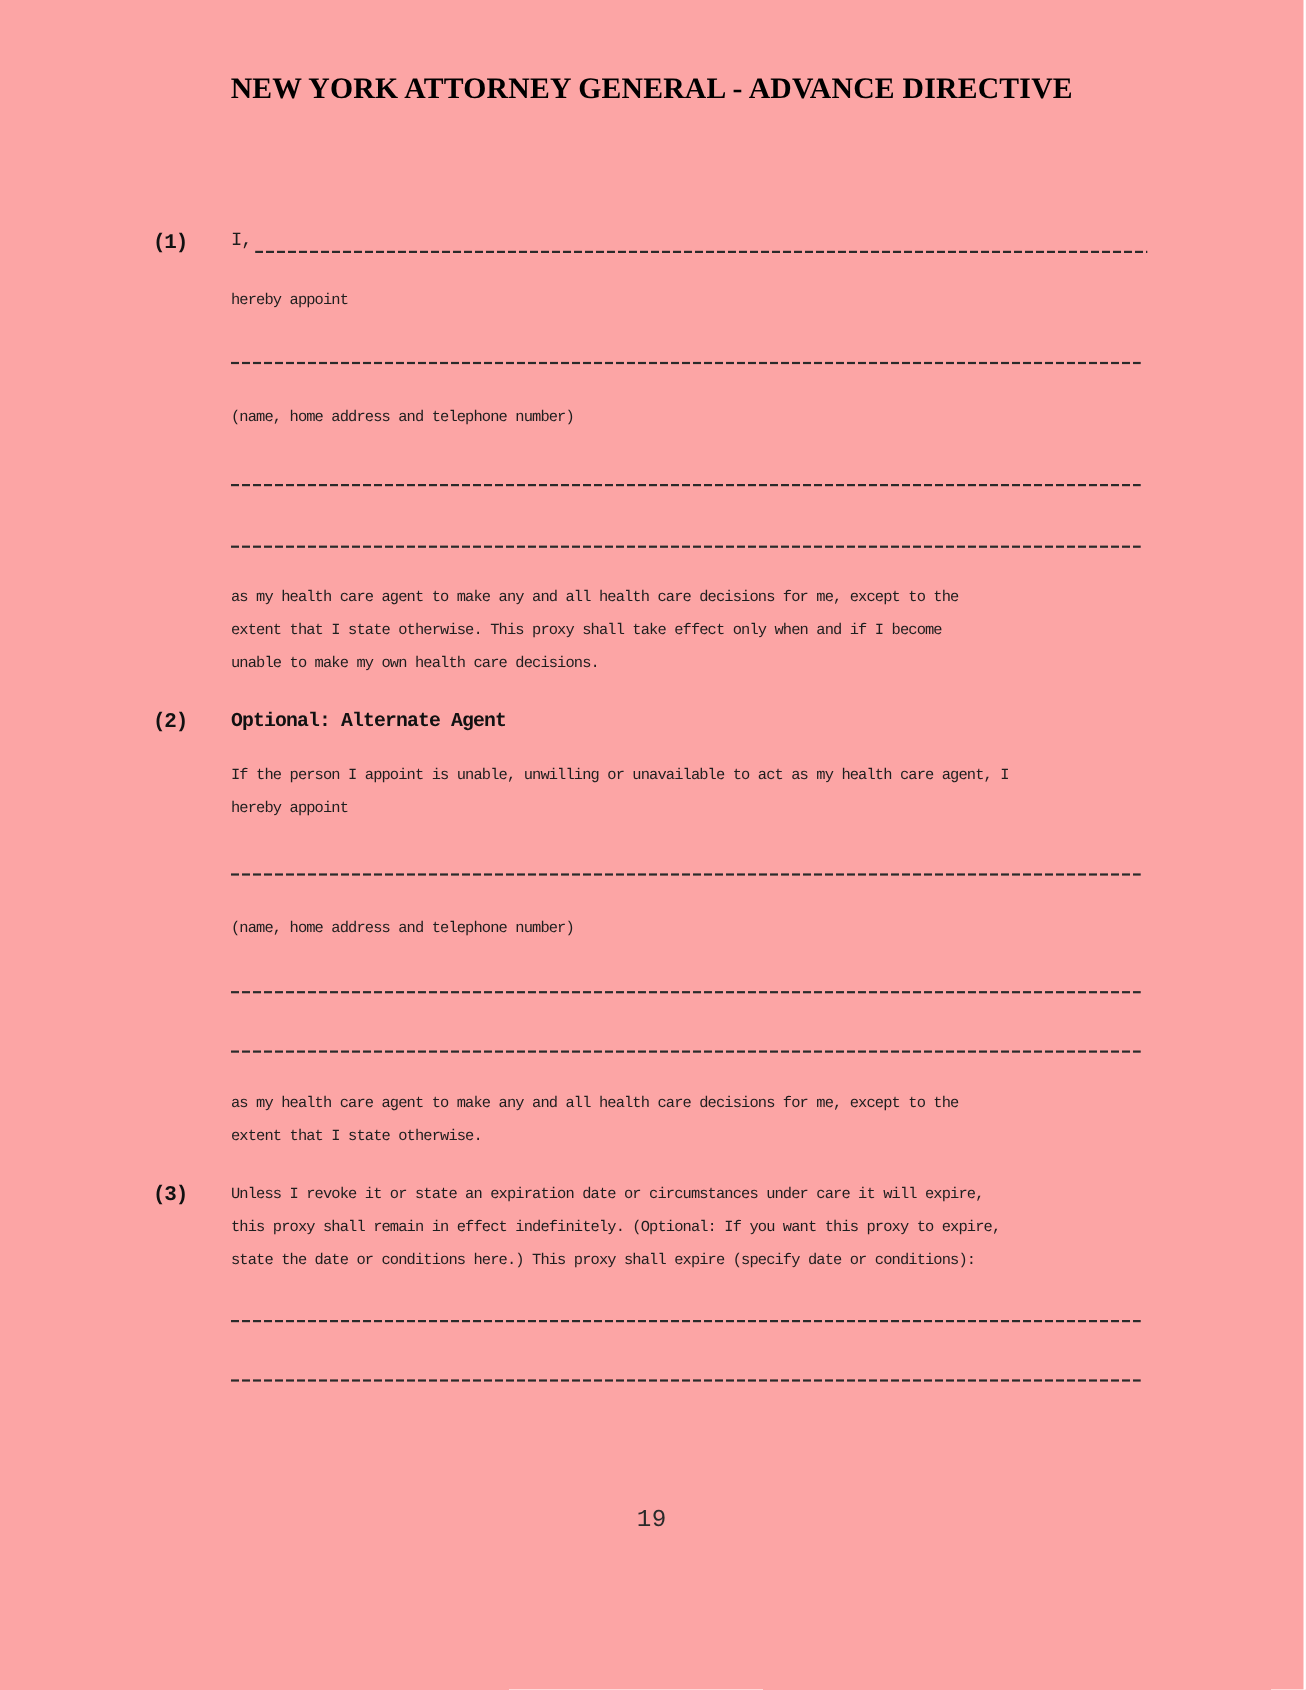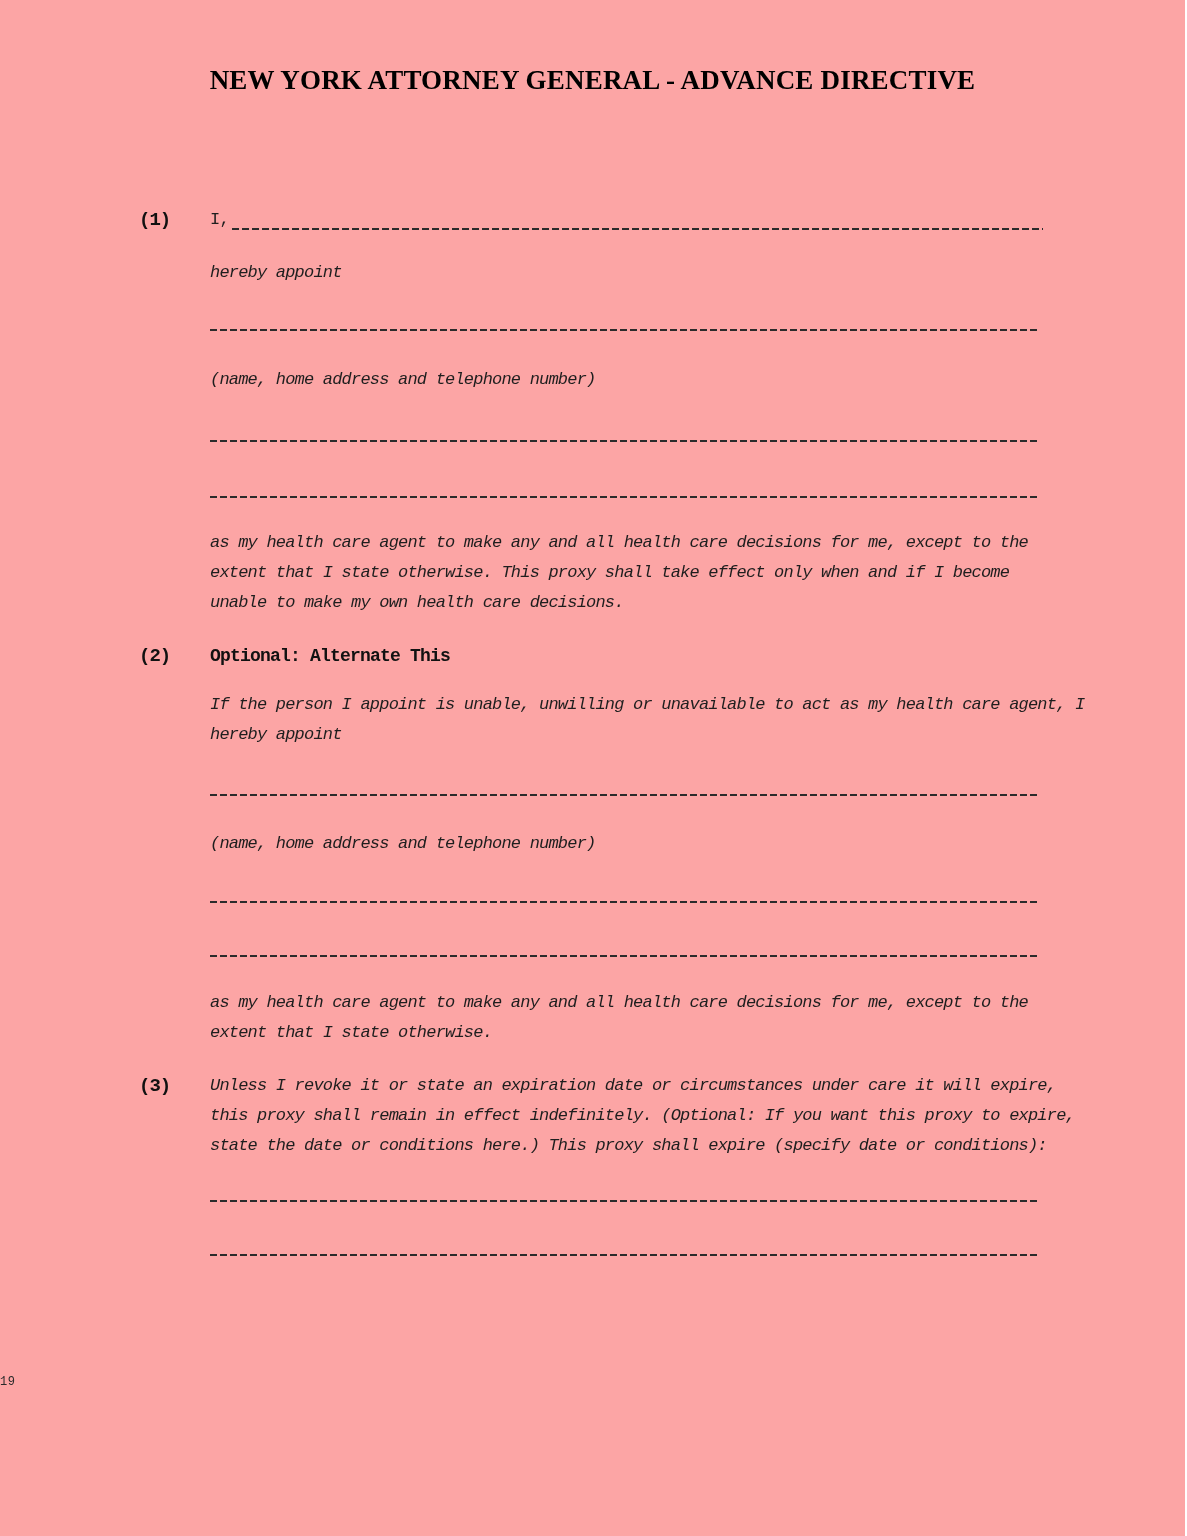--- a/index.html
+++ b/index.html
@@ -38,25 +38,24 @@
     font-weight: bold;
     font-size: 18px;
     line-height: 30px;
     letter-spacing: -0.8px;
     color: #111111;
   }
   .body-text {
     position: absolute;
     left: 210px;
     width: 925px;
-    font-size: 17px;
+    font-size: 14px;
     line-height: 30px;
     letter-spacing: -0.8px;
     white-space: pre-line;
-    font-style: italic;
   }
   .blank {
     position: absolute;
     left: 210px;
     width: 827px;
     height: 2px;
     background: repeating-linear-gradient(90deg, #2b2b2b 0, #2b2b2b 7px, transparent 7px, transparent 10px);
   }
   .fill-row {
     position: absolute;
@@ -73,21 +72,22 @@
   }
   .fill-row .tail {
     flex: 1;
     height: 2px;
     margin: 0 0 5px 3px;
     background: repeating-linear-gradient(90deg, #2b2b2b 0, #2b2b2b 7px, transparent 7px, transparent 10px);
   }
   .page-number {
     position: absolute;
     top: 1368px; left: 0; right: 0;
-    font-size: 12px;
+    text-align: center;
+    font-size: 22px;
     line-height: 28px;
     letter-spacing: 0.5px;
     color: #2a2a2a;
   }
 </style>
 </head>
 <body>
 
 <div class="page">
 
@@ -103,21 +103,21 @@
   <div class="body-text" style="top:258px">hereby appoint</div>
   <div class="blank" style="top:329px"></div>
   <div class="body-text" style="top:365px">(name, home address and telephone number)</div>
   <div class="blank" style="top:440px"></div>
   <div class="blank" style="top:496px"></div>
   <div class="body-text" style="top:528px">as my health care agent to make any and all health care decisions for me, except to the
 extent that I state otherwise. This proxy shall take effect only when and if I become
 unable to make my own health care decisions.</div>
 
   <span class="sec-num" style="top:641px">(2)</span>
-  <div class="heading" style="top:641px">Optional: Alternate This</div>
+  <div class="heading" style="top:641px">Optional: Alternate Agent</div>
   <div class="body-text" style="top:690px">If the person I appoint is unable, unwilling or unavailable to act as my health care agent, I
 hereby appoint</div>
   <div class="blank" style="top:794px"></div>
   <div class="body-text" style="top:829px">(name, home address and telephone number)</div>
   <div class="blank" style="top:901px"></div>
   <div class="blank" style="top:955px"></div>
   <div class="body-text" style="top:988px">as my health care agent to make any and all health care decisions for me, except to the
 extent that I state otherwise.</div>
 
   <span class="sec-num" style="top:1071px">(3)</span>

